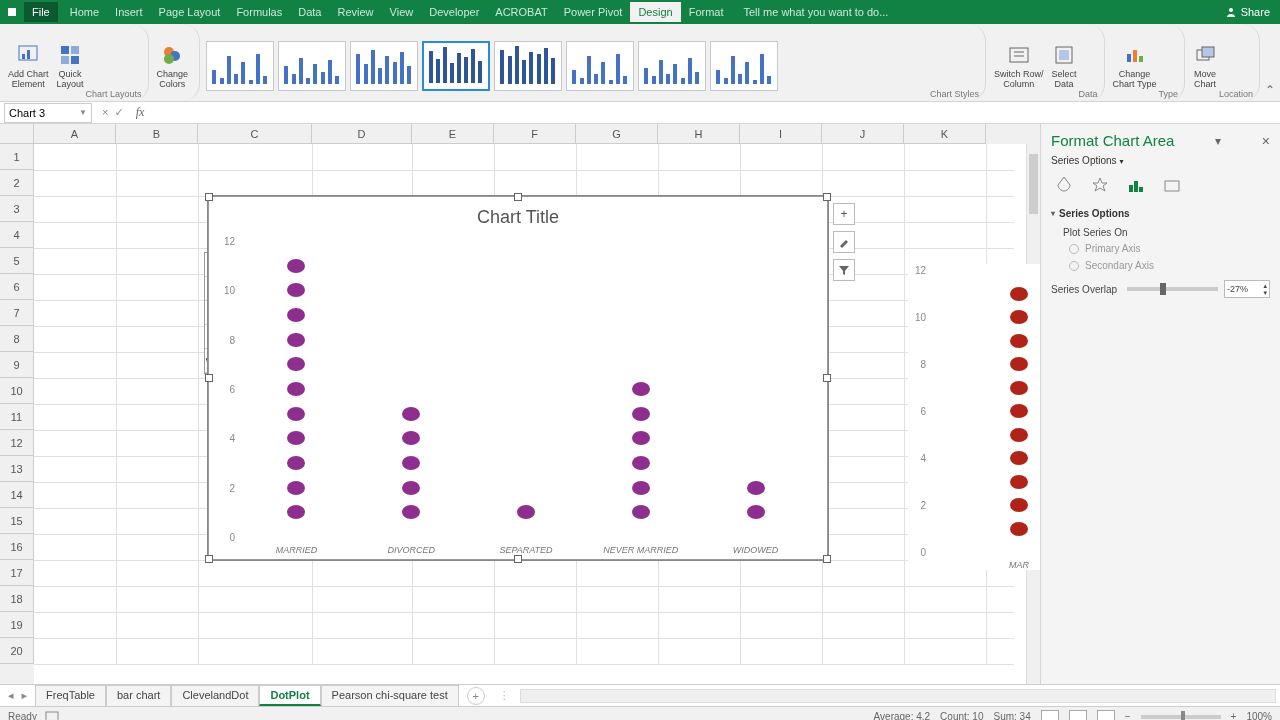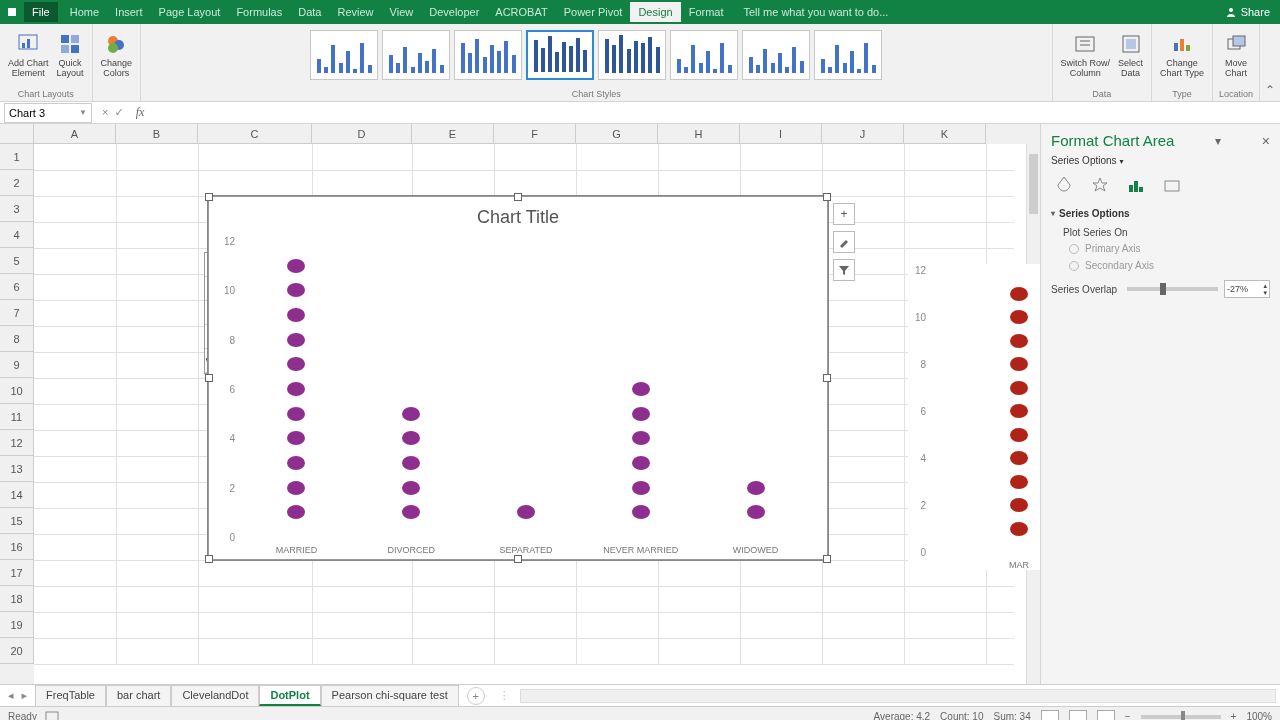--- a/index.html
+++ b/index.html
@@ -10,21 +10,21 @@
 .titlebar .qat { width: 8px; height: 8px; background: #fff; margin: 0 8px; }
 .tab { padding: 4px 8px; cursor: pointer; color: #cce8d8; }
 .tab.file { background: #0b5a2f; color: #fff; margin-right: 4px; }
 .tab.active { background: #f1f1f1; color: #118144; }
 .titlebar .right { margin-left: auto; display: flex; align-items: center; gap: 8px; padding-right: 10px; }
 .tellme { color: #cce8d8; font-size: 11px; margin-left: 12px; }
 .share { display: flex; align-items: center; gap: 4px; }
 
 
 .ribbon { height: 78px; background: #f1f1f1; border-bottom: 1px solid #d4d4d4; display: flex; }
-.rgroup { border-right: 1px solid #d8d8d8; padding: 2px 6px 0; display: flex; flex-direction: column; align-items: center; }
+.rgroup { border-right: 1px solid #d8d8d8; padding: 2px 6px 0; display: flex; flex-direction: row; align-items: center; border-radius: 17px; }
 .rgroup .label { font-size: 9px; color: #777; text-align: center; margin-top: auto; padding-bottom: 2px; }
 .rgroup .items { display: flex; gap: 4px; flex: 1; align-items: flex-start; padding-top: 4px; }
 .rbtn { display: flex; flex-direction: column; align-items: center; gap: 2px; font-size: 9px; color: #444; cursor: pointer; padding: 2px; }
 .rbtn .ico { width: 24px; height: 24px; display: flex; align-items: center; justify-content: center; }
 .chartstyle { width: 68px; height: 50px; background: #fff; border: 1px solid #c8c8c8; display: flex; align-items: flex-end; justify-content: space-around; padding: 4px 4px 6px; cursor: pointer; }
 .chartstyle.sel { border: 2px solid #2a8dd4; }
 .chartstyle .bar { width: 4px; background: #4472c4; }
 .ribbon-collapse { width: 20px; display: flex; align-items: flex-end; justify-content: center; padding-bottom: 4px; color: #666; cursor: pointer; }
 
 
@@ -56,21 +56,21 @@
 .handle { position: absolute; width: 8px; height: 8px; background: #fff; border: 1px solid #666; }
 .handle.tl { top: -4px; left: -4px; } .handle.tr { top: -4px; right: -4px; }
 .handle.bl { bottom: -4px; left: -4px; } .handle.br { bottom: -4px; right: -4px; }
 .handle.tm { top: -4px; left: 50%; margin-left: -4px; } .handle.bm { bottom: -4px; left: 50%; margin-left: -4px; }
 .handle.ml { top: 50%; left: -4px; margin-top: -4px; } .handle.mr { top: 50%; right: -4px; margin-top: -4px; }
 .chart-title { text-align: center; font-size: 18px; color: #555; padding: 10px 13px 4px; }
 .plot { position: absolute; left: 30px; right: 14px; top: 44px; bottom: 22px; }
 .yaxis { position: absolute; left: -20px; top: 0; bottom: 0; width: 18px; }
 .ytick { position: absolute; right: 2px; font-size: 10px; color: #888; transform: translateY(-50%); }
 .plotarea { position: absolute; left: 0; right: 0; top: 0; bottom: 0; }
-.cat { position: absolute; bottom: -18px; font-size: 9px; color: #777; text-align: center; transform: translateX(-50%); }
+.cat { position: absolute; bottom: -18px; font-size: 9px; color: #777; text-align: center; transform: translateX(-50%); font-style: italic; }
 .dot { position: absolute; width: 18px; height: 14px; border-radius: 50%; background: #8e2e8e; transform: translate(-50%, 50%); }
 .dot.red { background: #b02318; }
 .chartbtns { position: absolute; right: -28px; top: 6px; display: flex; flex-direction: column; gap: 6px; }
 .chartbtn { width: 22px; height: 22px; background: #fff; border: 1px solid #bbb; display: flex; align-items: center; justify-content: center; font-size: 12px; color: #555; cursor: pointer; }
 
 
 .databox { position: absolute; left: 204px; top: 128px; width: 12px; border: 1px solid #999; background: #fff; font-size: 9px; color: #333; }
 .databox div { height: 24px; line-height: 24px; text-align: center; border-bottom: 1px solid #ccc; }
 
 

